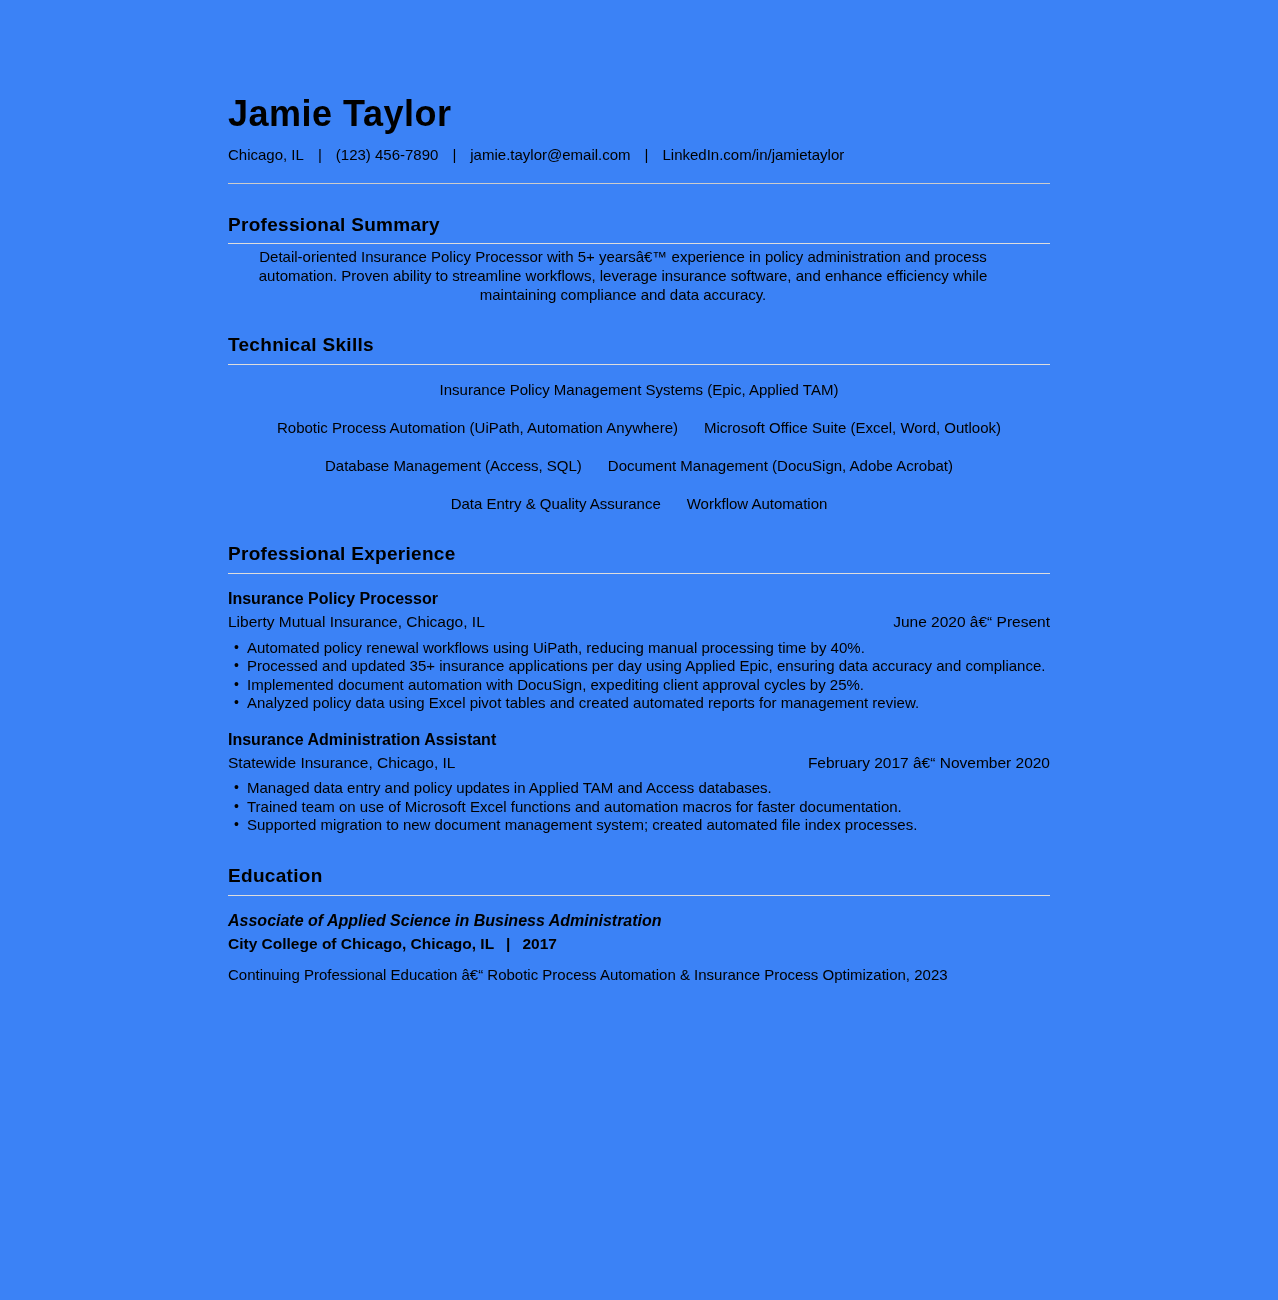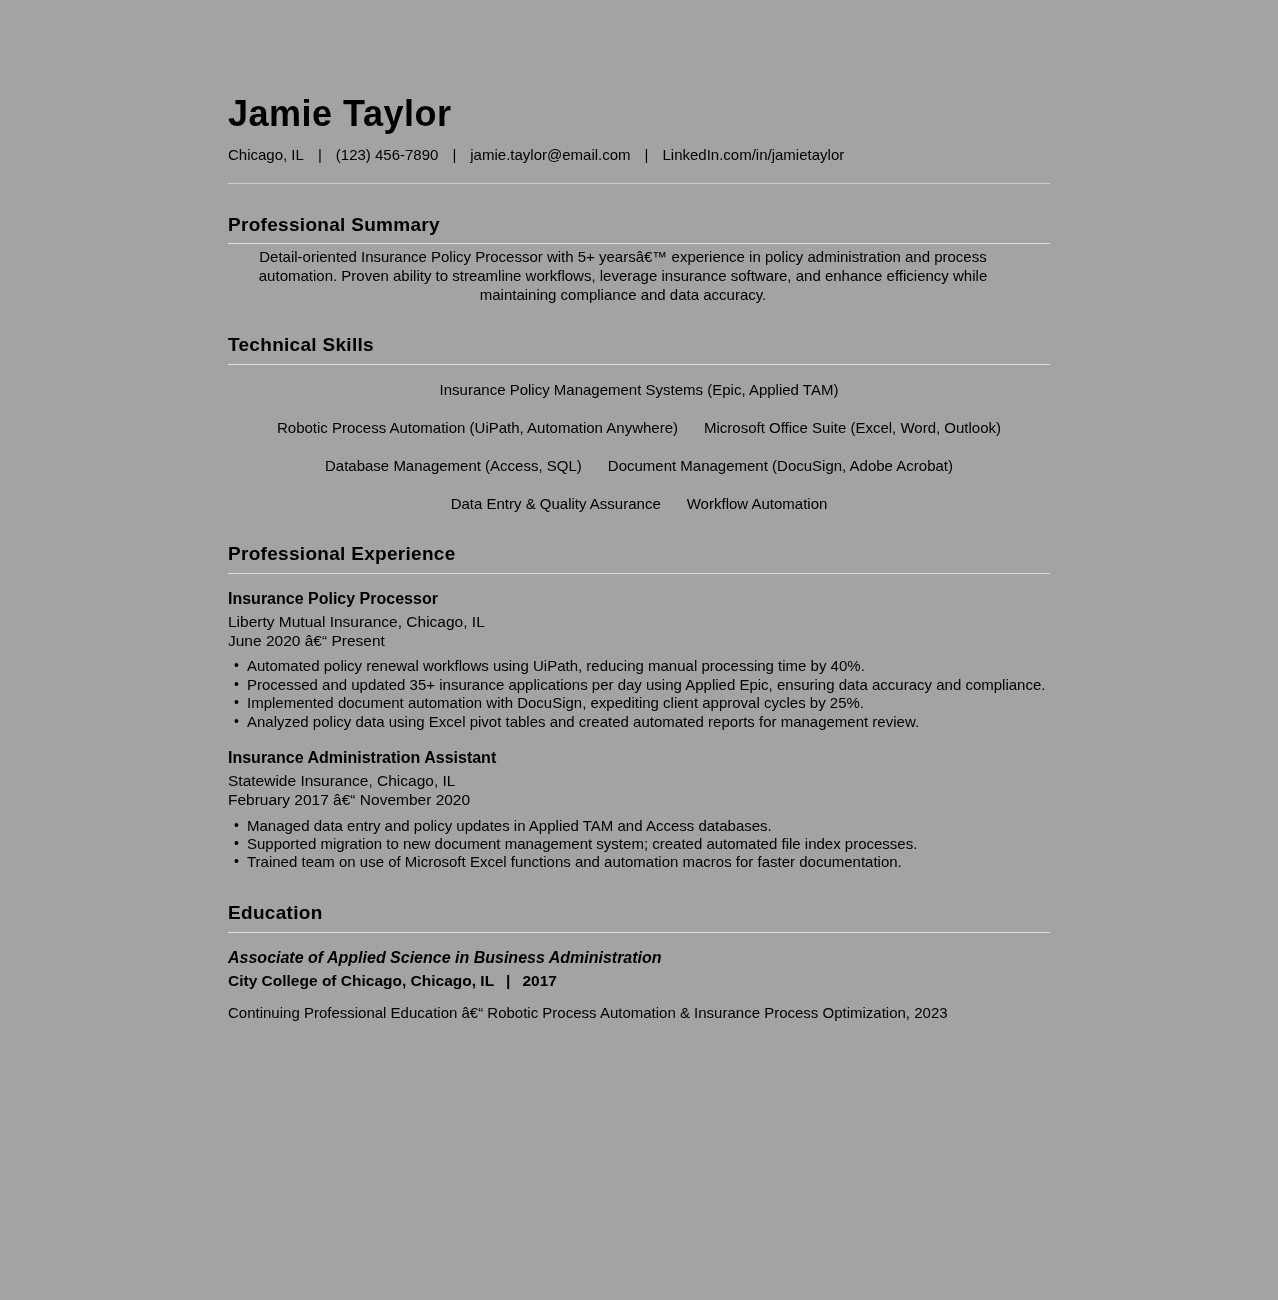--- a/index.html
+++ b/index.html
@@ -5,21 +5,21 @@
   * { margin: 0; padding: 0; box-sizing: border-box; }
   html, body {
     background: #ffffff;
     font-family: "Liberation Sans", sans-serif;
     color: #000000;
   }
   .page {
     position: relative;
     width: 1278px;
     height: 1300px;
-    background: #a3a3a3;
+    background: #3b82f6;
     overflow: hidden;
   }
   .content {
     position: absolute;
     left: 228px;
     top: 0;
     width: 822px;
     padding-top: 94px;
   }
   .name {
@@ -77,21 +77,20 @@
     font-weight: 700;
     line-height: 1.2;
   }
   .job-meta {
     display: flex;
     justify-content: space-between;
     align-items: baseline;
     font-size: 15.5px;
     line-height: 1.2;
     margin-top: 5px;
-    flex-direction: column;
   }
   .job-bullets {
     list-style: none;
     margin-top: 7px;
   }
   .job-bullets li {
     position: relative;
     padding-left: 19px;
     font-size: 15px;
     line-height: 1.23;
@@ -168,22 +167,22 @@
   </div>
 
   <div class="job">
     <div class="job-title">Insurance Administration Assistant</div>
     <div class="job-meta">
       <span>Statewide Insurance, Chicago, IL</span>
       <span>February 2017 â€“ November 2020</span>
     </div>
     <ul class="job-bullets">
               <li>Managed data entry and policy updates in Applied TAM and Access databases.</li>
+              <li>Trained team on use of Microsoft Excel functions and automation macros for faster documentation.</li>
               <li>Supported migration to new document management system; created automated file index processes.</li>
-              <li>Trained team on use of Microsoft Excel functions and automation macros for faster documentation.</li>
             </ul>
   </div>
 </div>
     </div>
 
     <div class="section">
       <div class="section-heading">Education</div>
       <div class="edu-degree">Associate of Applied Science in Business Administration</div>
       <div class="edu-school-line">
         <span>City College of Chicago, Chicago, IL</span><span class="sep">|</span><span>2017</span>

